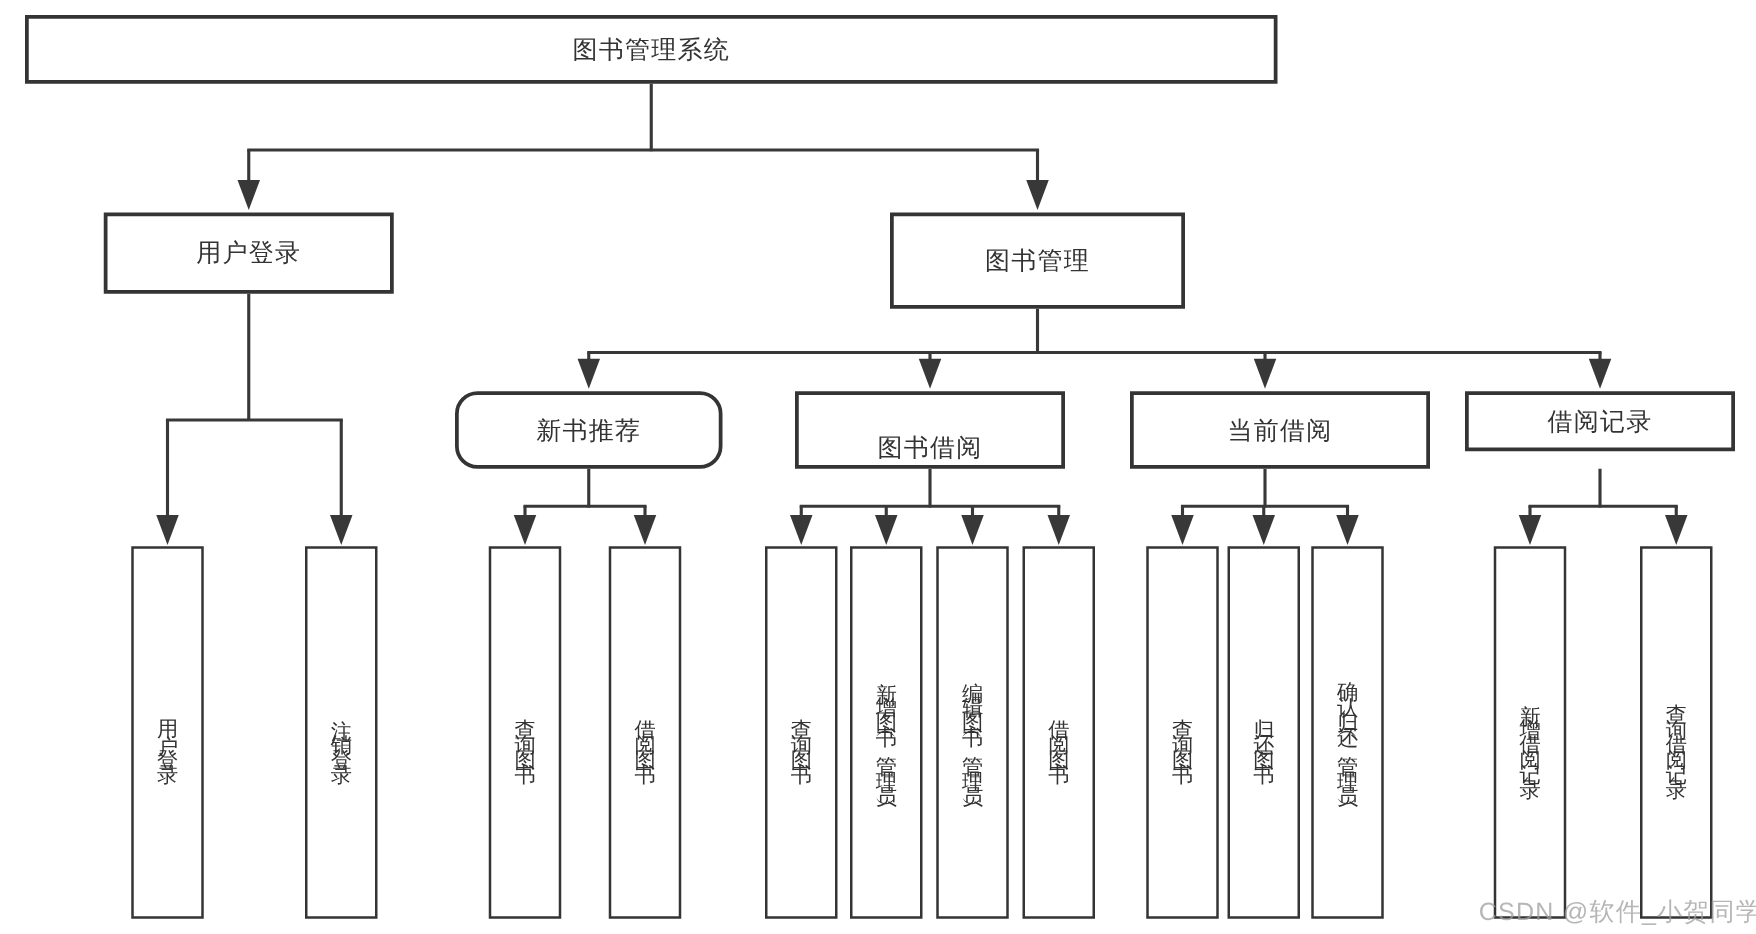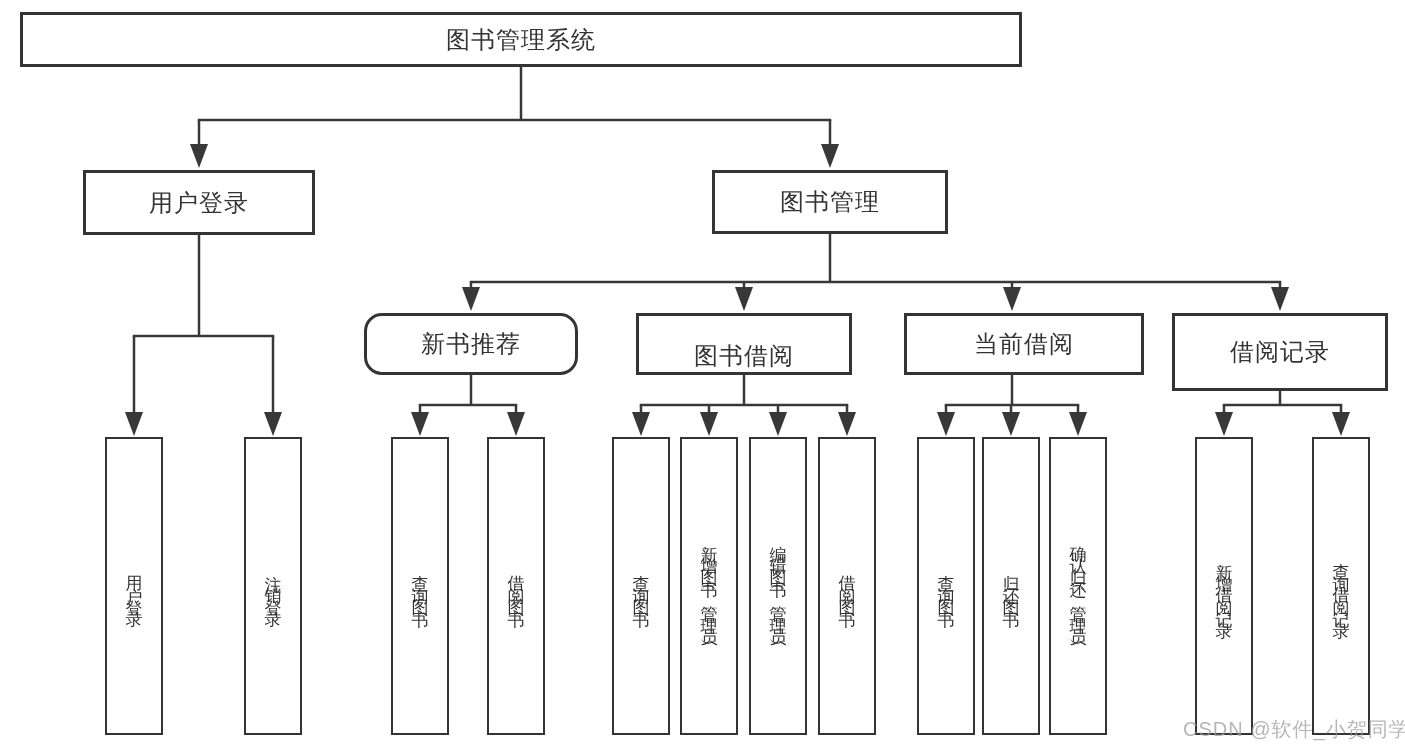--- a/index.html
+++ b/index.html
@@ -26,21 +26,21 @@
     position: absolute;
     box-sizing: border-box;
     background: #ffffff;
     border: 3px solid #343434;
     display: flex;
     align-items: center;
     justify-content: center;
     color: #333333;
   }
   .node-h {
-    font-size: 24px;
+    font-size: 20px;
     letter-spacing: 1px;
   }
   .node-leaf {
     border-width: 2.5px;
     font-size: 17px;
   }
   .leaf-label {
     writing-mode: vertical-rl;
     text-orientation: mixed;
     letter-spacing: 12px;
@@ -148,34 +148,34 @@
     </g>
   </svg>
 
   <div class="node node-h" style="left:20px; top:12px; width:1002px; height:55px;">
     <span>图书管理系统</span>
   </div>
 
   <div class="node node-h" style="left:83px; top:170px; width:232px; height:65px;">
     <span>用户登录</span>
   </div>
-  <div class="node node-h" style="left:712px; top:170px; width:236px; height:64px;">
+  <div class="node node-h" style="left:712px; top:170px; width:236px; height:77px;">
     <span>图书管理</span>
   </div>
 
   <div class="node node-h" style="left:364px; top:313px; width:214px; height:62px;border-radius:18px;">
     <span>新书推荐</span>
   </div>
   <div class="node node-h" style="left:636px; top:313px; width:216px; height:62px;align-items:flex-end;">
     <span>图书借阅</span>
   </div>
   <div class="node node-h" style="left:904px; top:313px; width:240px; height:62px;">
     <span>当前借阅</span>
   </div>
-  <div class="node node-h" style="left:1172px; top:313px; width:216px; height:78px;">
+  <div class="node node-h" style="left:1172px; top:313px; width:216px; height:48px;">
     <span>借阅记录</span>
   </div>
 
   <div class="node node-leaf" style="left:105px; top:437px; width:58px; height:298px;">
     <span class="leaf-label">用户登录</span>
   </div>
   <div class="node node-leaf" style="left:244px; top:437px; width:58px; height:298px;">
     <span class="leaf-label">注销登录</span>
   </div>
 

